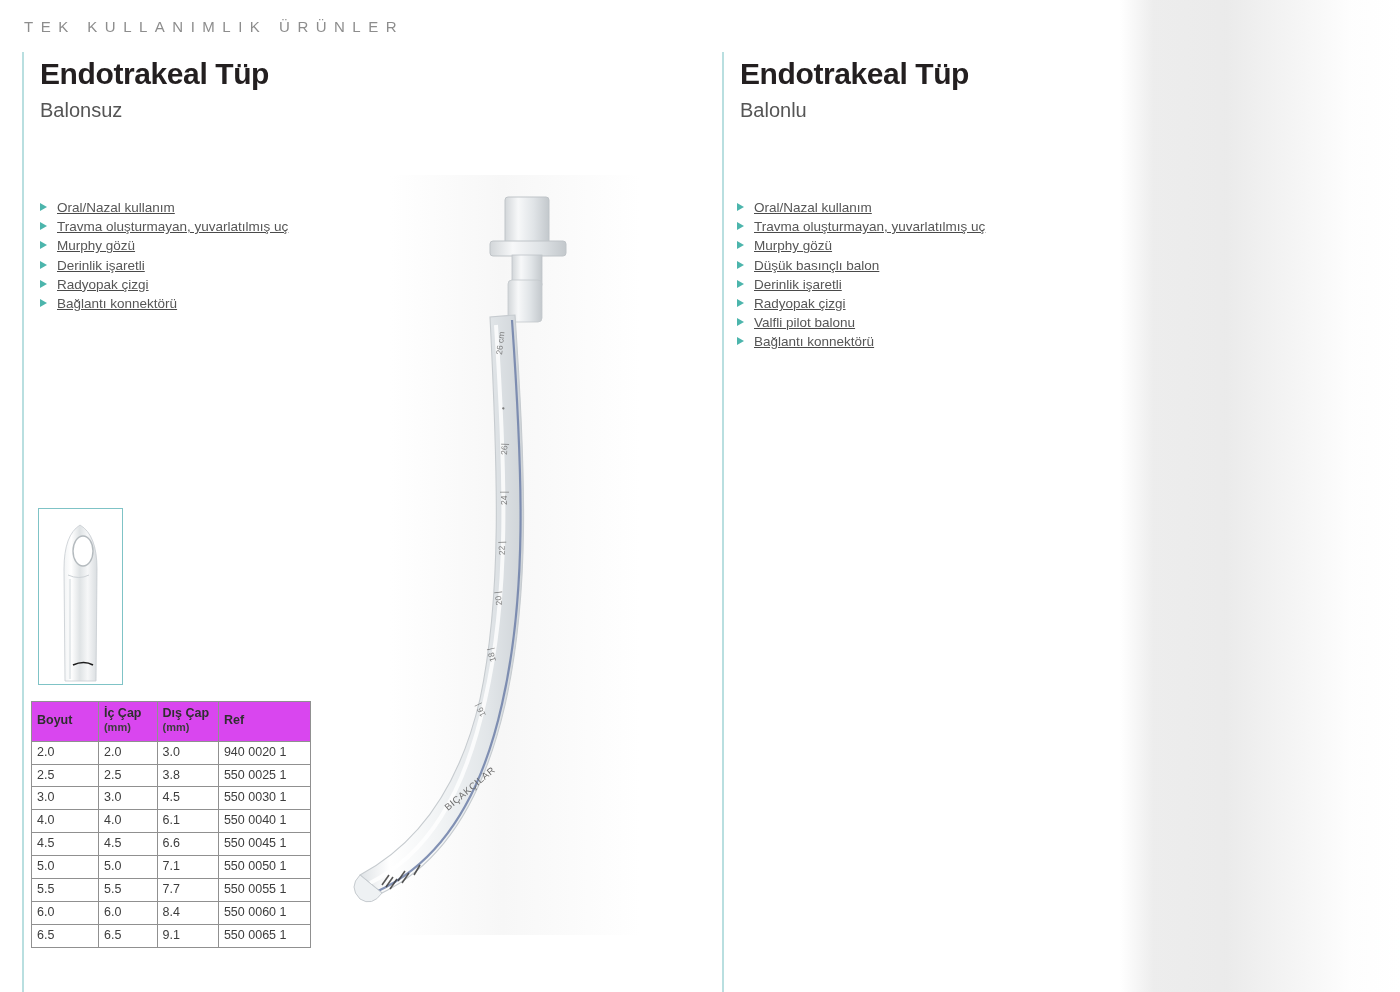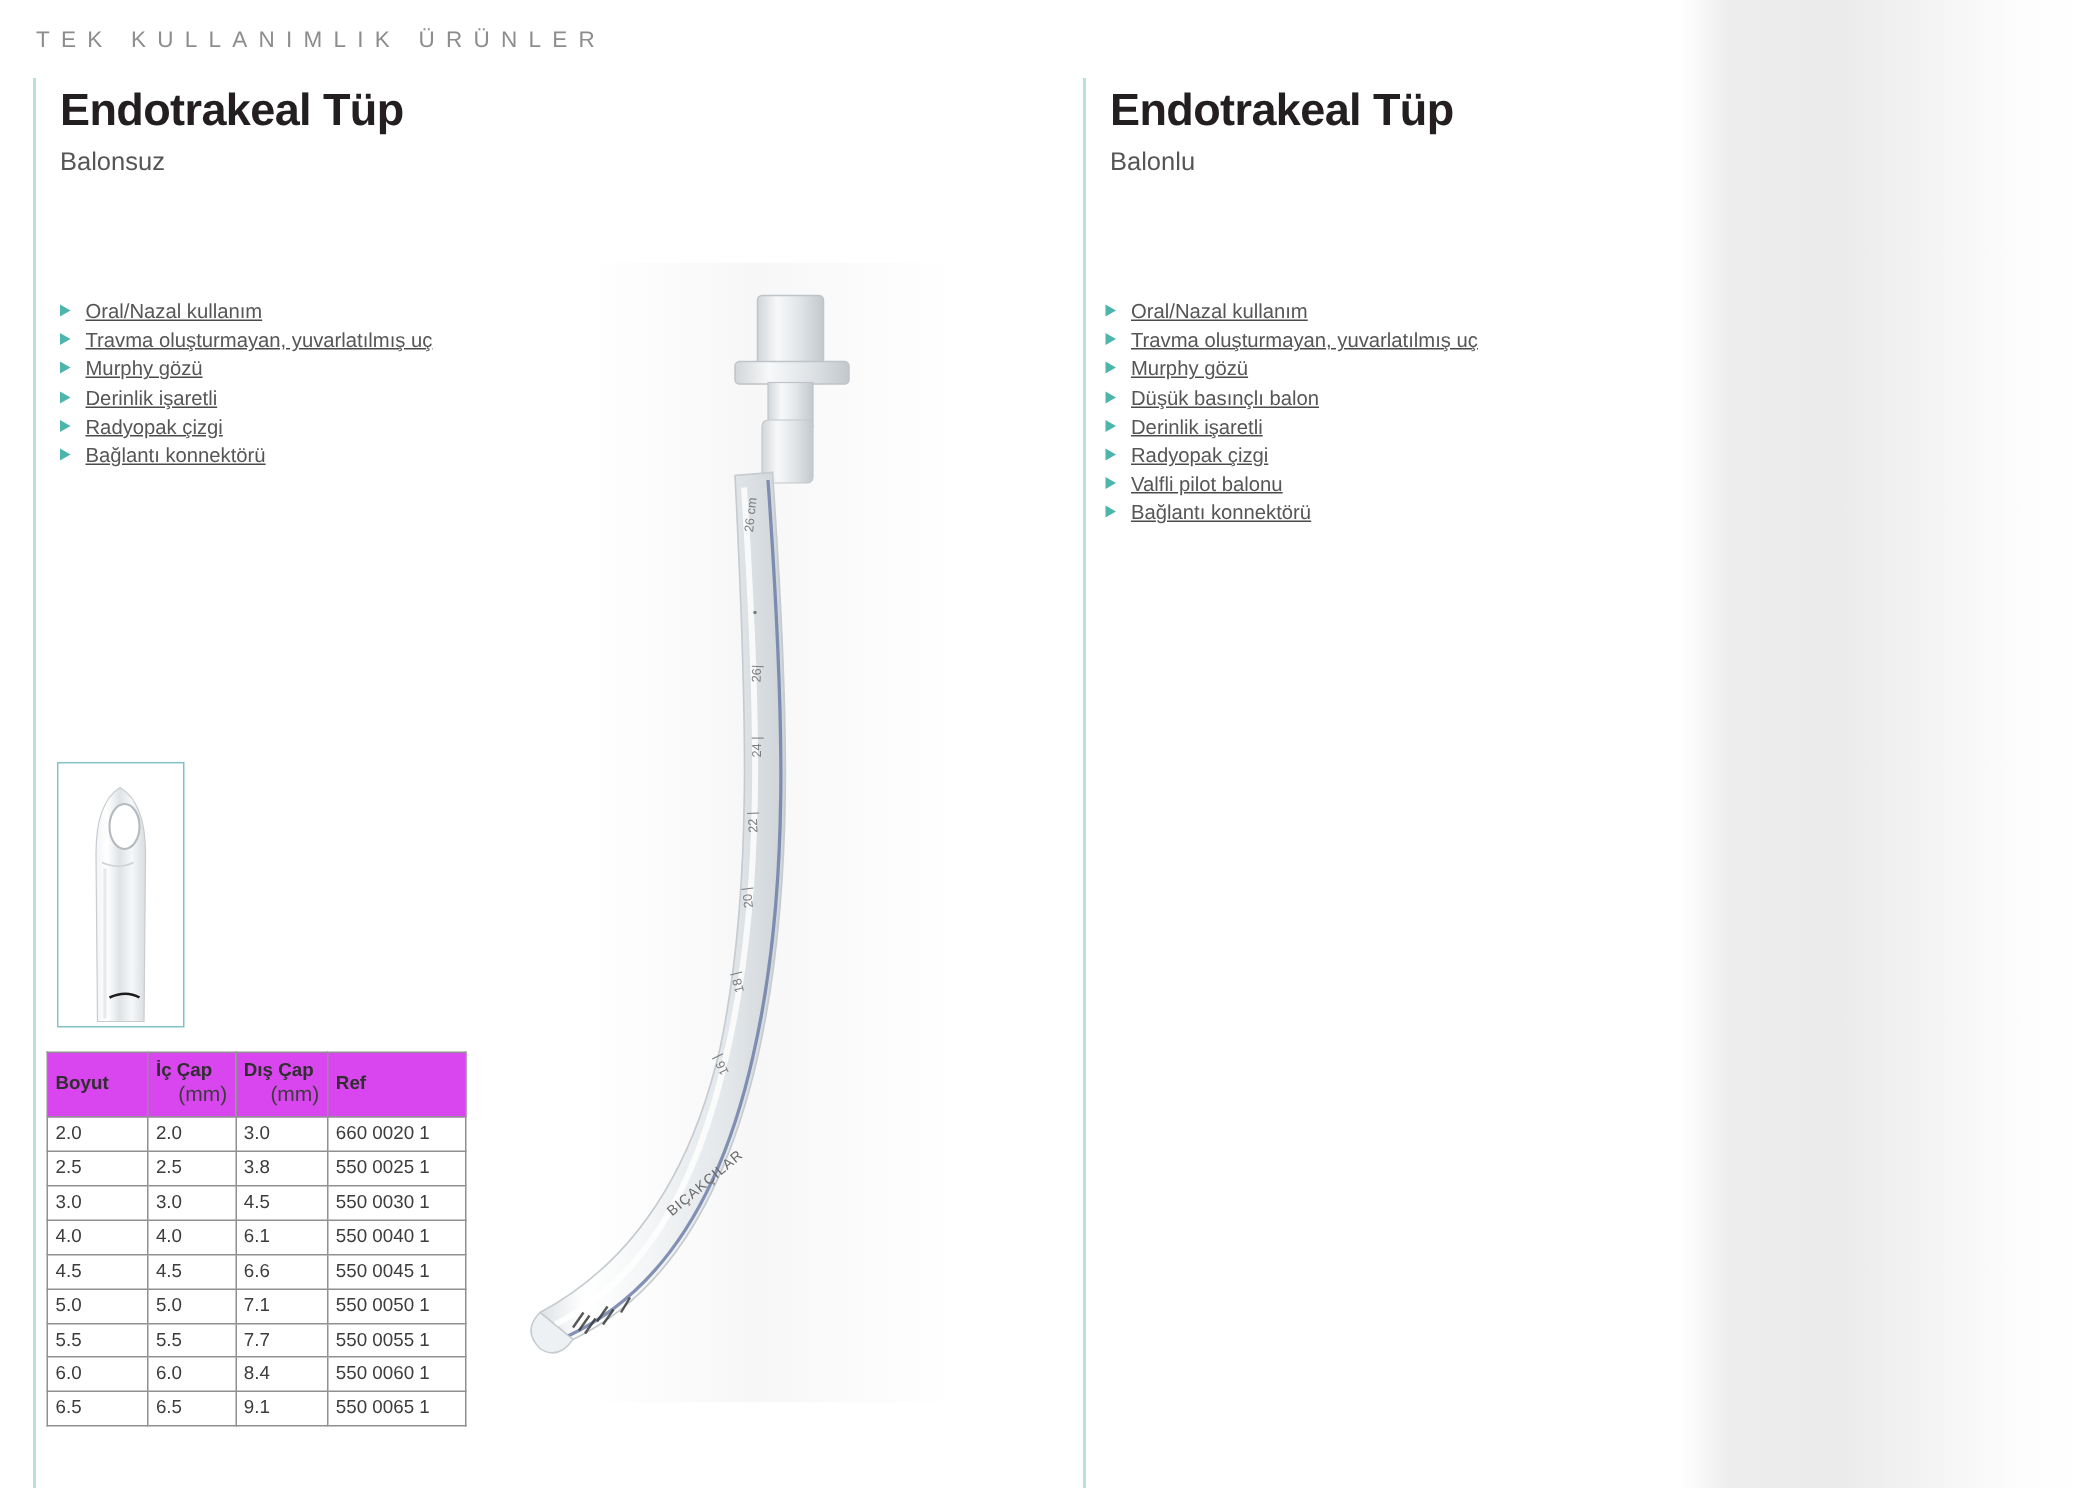--- a/index.html
+++ b/index.html
@@ -75,21 +75,21 @@
 
   .title {
     font-size: 30px;
     font-weight: bold;
     color: #231f20;
     letter-spacing: -0.4px;
     margin: 0;
     line-height: 1.08;
   }
   .subtitle {
-    font-size: 17px;
+    font-size: 20px;
     font-weight: 400;
     color: #555555;
     margin: 9px 0 0 0;
     line-height: 1.1;
   }
 
   
   .features {
     position: absolute;
     list-style: none;
@@ -150,24 +150,23 @@
   table.spec thead th {
     background: #d946ef;
     color: #2f2f2f;
     font-weight: bold;
     font-size: 12.5px;
     padding: 4px 5px 6px 5px;
     line-height: 1.22;
   }
   table.spec thead th .unit {
     display: block;
-    font-weight: normal;
-    font-size: 14px;
+    font-weight: bold;
+    font-size: 11px;
     color: #3c3c3c;
-    text-align: right;
   }
   table.spec tbody td {
     padding: 2px 5px 3px 5px;
     line-height: 1.35;
   }
   table.spec.left-table  tbody td { height: 16px; }
 
   table.spec col.c-boyut { width: 24%; }
   table.spec col.c-ic    { width: 21%; }
   table.spec col.c-dis   { width: 22%; }
@@ -245,21 +244,21 @@
         <th><span>İç Çap</span><span class="unit">(mm)</span></th>
         <th><span>Dış Çap</span><span class="unit">(mm)</span></th>
         <th><span>Ref</span></th>
       </tr>
     </thead>
     <tbody>
       <tr>
           <td>2.0</td>
           <td>2.0</td>
           <td>3.0</td>
-          <td>660 0020 1</td>
+          <td>940 0020 1</td>
         </tr>
       <tr>
           <td>2.5</td>
           <td>2.5</td>
           <td>3.8</td>
           <td>550 0025 1</td>
         </tr>
       <tr>
           <td>3.0</td>
           <td>3.0</td>

